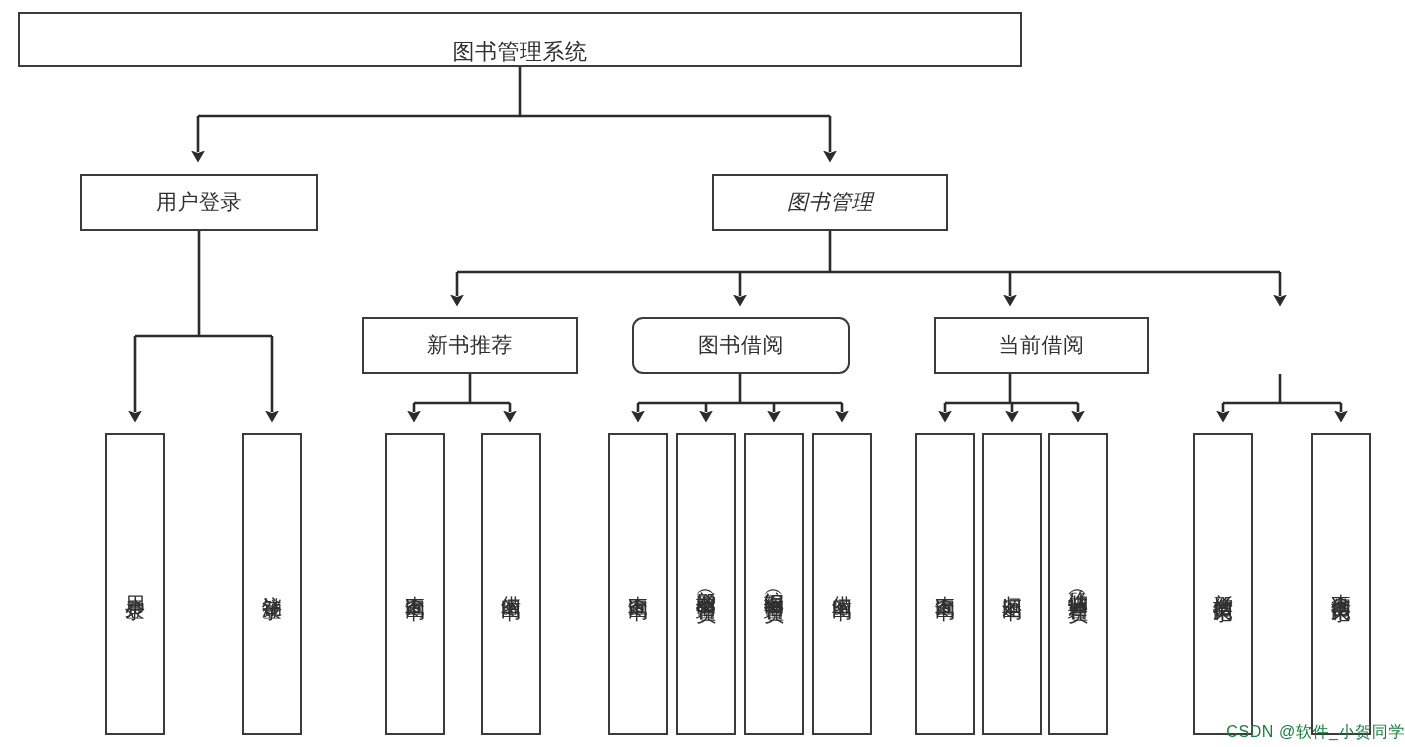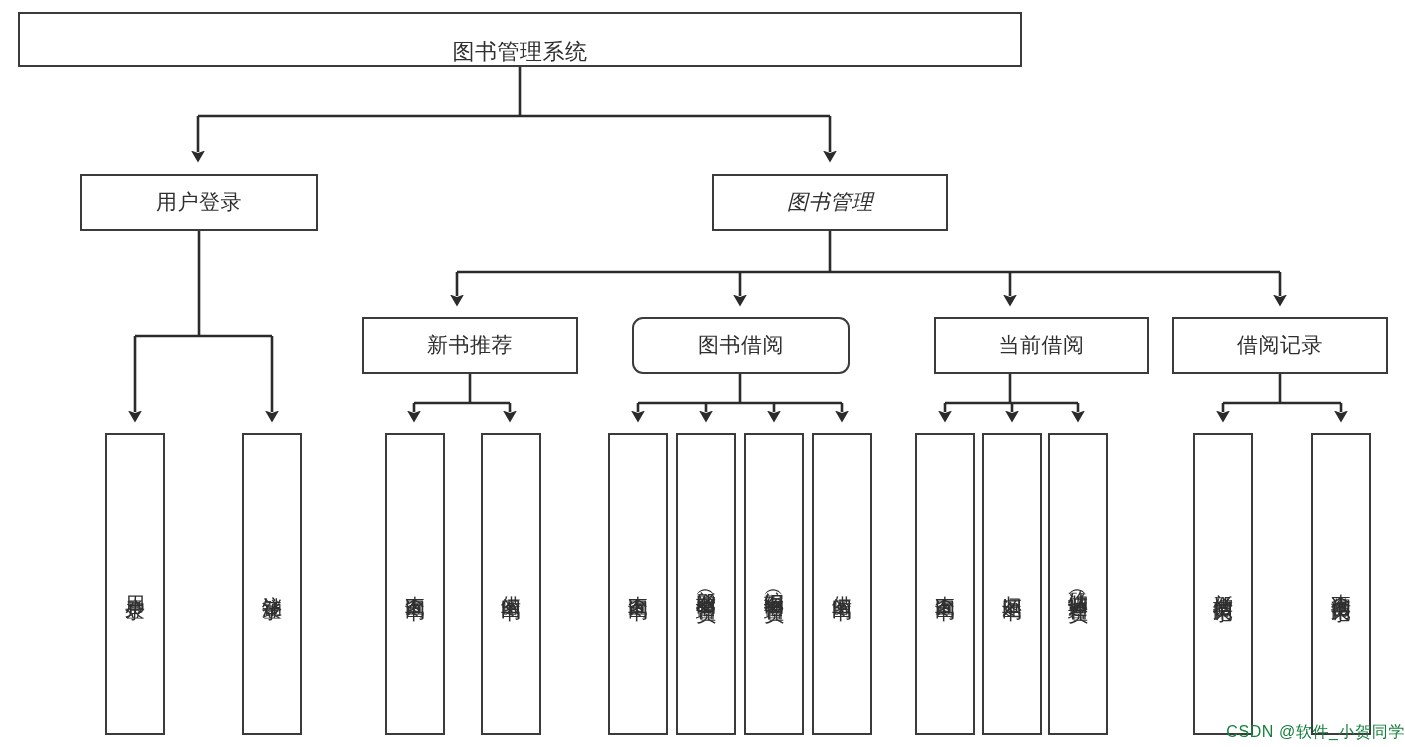--- a/index.html
+++ b/index.html
@@ -135,23 +135,20 @@
 
   <div class="node" style="left:362px; top:317px; width:216px; height:57px;">
     <span class="label">新书推荐</span>
   </div>
   <div class="node" style="left:632px; top:317px; width:218px; height:57px;border-radius:11px;">
     <span class="label">图书借阅</span>
   </div>
   <div class="node" style="left:903px; top:317px; width:215px; height:57px;margin-left:31px;">
     <span class="label">当前借阅</span>
   </div>
-  <div class="node" style="left:1172px; top:317px; width:216px; height:57px;">
-    <span class="label">借阅记录</span>
-  </div>
 
   <div class="node leaf" style="left:105px; top:433px; width:60px; height:302px;">
     <span class="label">用户登录</span>
   </div>
   <div class="node leaf" style="left:242px; top:433px; width:60px; height:302px;">
     <span class="label">注销登录</span>
   </div>
 
   <div class="node leaf" style="left:385px; top:433px; width:60px; height:302px;">
     <span class="label">查询图书</span>

